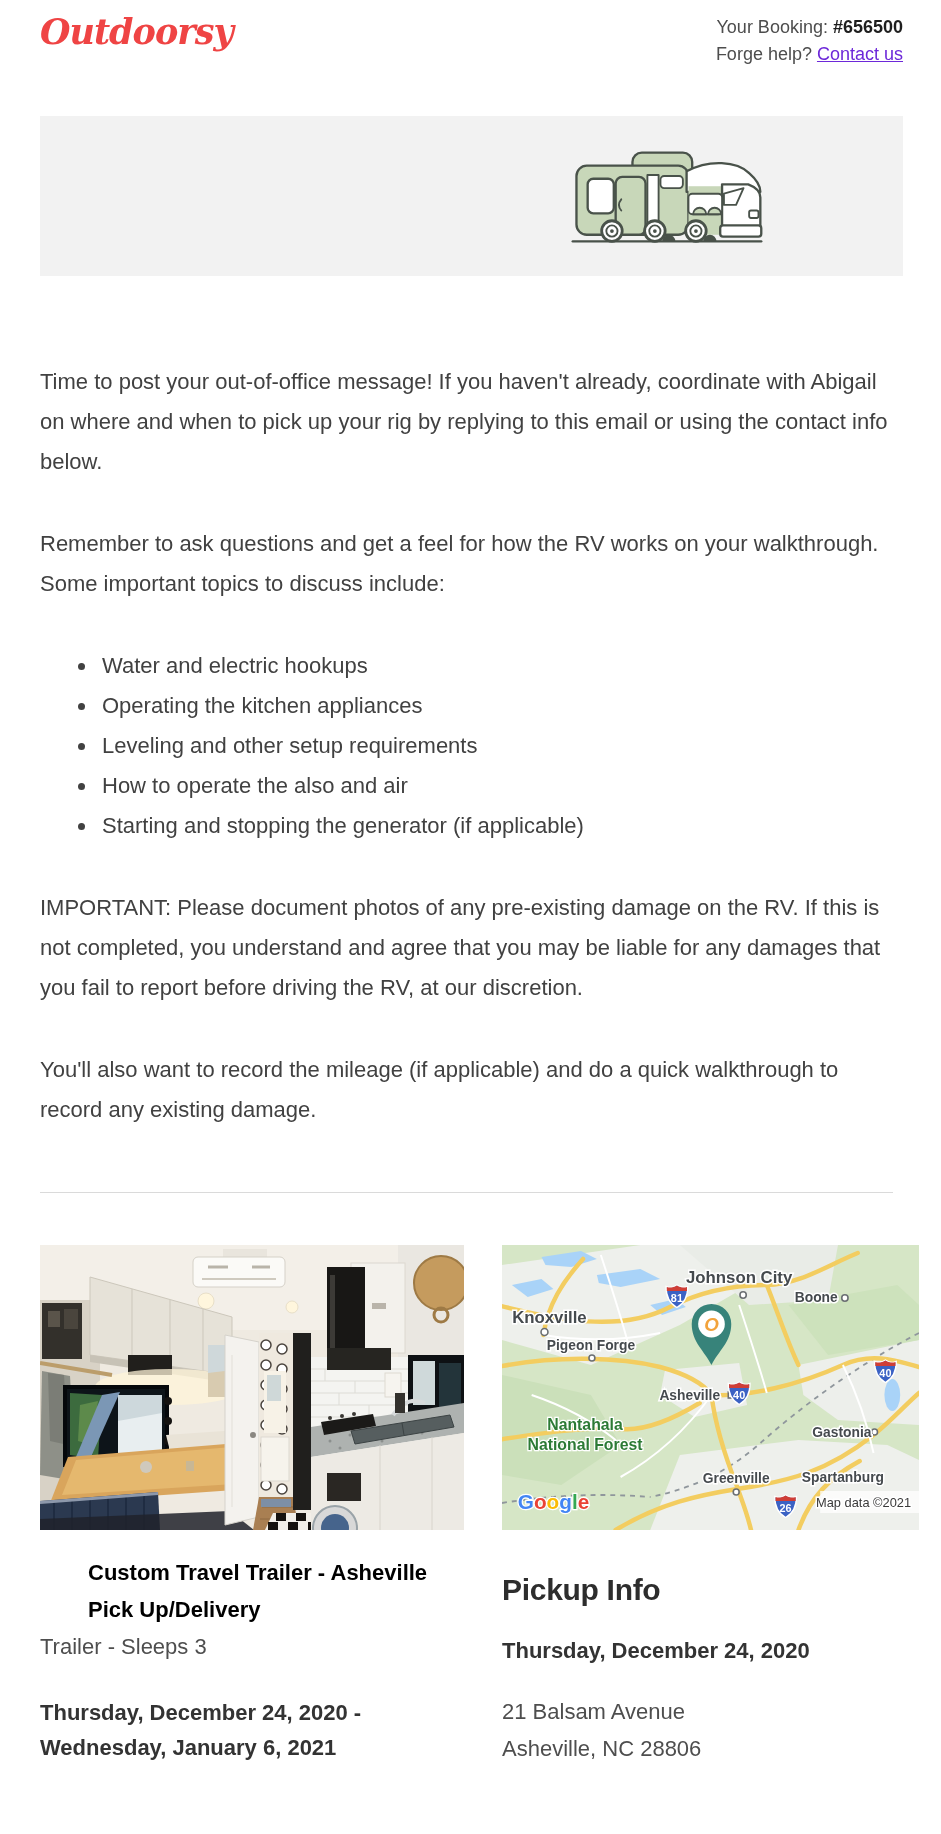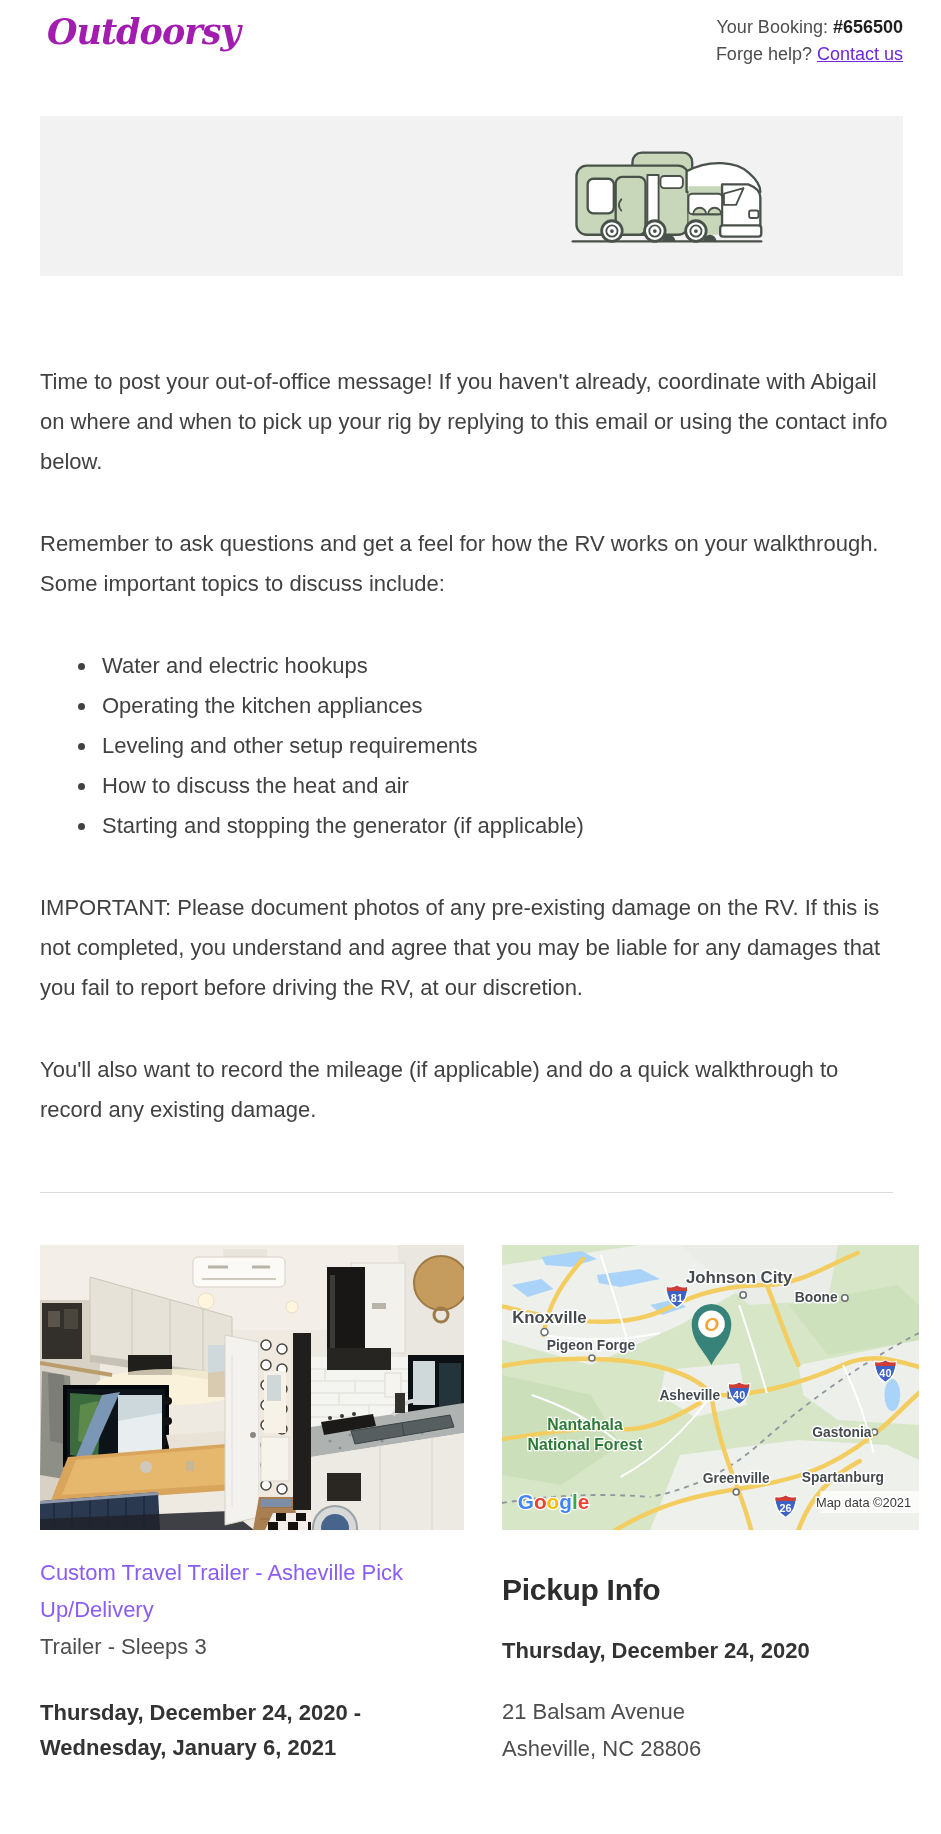--- a/index.html
+++ b/index.html
@@ -7,21 +7,21 @@
   body {
     width:941px; height:1834px; overflow:hidden; background:#ffffff;
     font-family:"Liberation Sans", sans-serif; color:#414141;
   }
   .email { width:941px; }
 
   
   .header { display:flex; justify-content:space-between; align-items:flex-start; padding:10px 38px 0 40px; }
   .logo {
     font-family:"DejaVu Serif", serif; font-style:italic; font-weight:bold;
-    font-size:35px; color:#a21caf; letter-spacing:-1px; line-height:44px; cursor:pointer;margin-left:7px;
+    font-size:35px; color:#ef4444; letter-spacing:-1px; line-height:44px; cursor:pointer;
   }
   .header-meta { text-align:right; font-size:18px; color:#4d4d4d; line-height:27px; padding-top:4px; }
   .booking-number { font-weight:bold; color:#1e1e1e; }
   .contact-link { color:#6d28d9; text-decoration:underline; cursor:pointer; }
 
   
   .hero { margin:48px 38px 0 40px; background:#f2f2f2; height:160px; display:flex; align-items:center; }
   .hero h1 { font-size:34px; line-height:43px; color:#3c3c3c; margin:0 0 0 38px; width:445px; letter-spacing:-0.2px; }
   .rv-wrap { margin-left:auto; margin-right:138px; line-height:0; }
 
@@ -33,21 +33,21 @@
   .content li { padding-left:4px; }
   hr.divider { border:none; border-top:1px solid #dadada; margin:62px 0 0 0; }
 
   
   .columns { display:flex; gap:38px; margin:52px -26px 0 0; }
   .col-left { width:424px; flex:none; }
   .col-right { flex:1; min-width:0; }
   .media { width:100%; height:285px; display:block; }
 
   .columns h2 { font-size:30px; line-height:36px; margin:42px 0 0 0; color:#2d2d2d; letter-spacing:-0.3px; }
-  .rv-name { margin-top:24px; font-weight:normal; color:#8b5cf6; line-height:37px; }
+  .rv-name { margin-top:24px; font-weight:bold; color:#000000; line-height:37px;margin-left:48px; }
   .rv-type { color:#4e4e4e; line-height:37px; }
   .dates { margin-top:30px; font-weight:bold; color:#333333; line-height:35px; max-width:372px; }
   .pickup-date { margin-top:24px; font-weight:bold; color:#333333; line-height:37px; }
   .address { margin-top:24px; line-height:37px; color:#4e4e4e; }
 
   svg text { font-family:"Liberation Sans", sans-serif; }
   .map-town { font-size:14px; font-weight:bold; fill:#454a4e; stroke:#ffffff; stroke-width:3px; paint-order:stroke; }
   .map-city { font-size:17px; }
   .map-forest { font-size:16px; font-weight:bold; fill:#2c7a35; stroke:#ffffff; stroke-width:2.5px; paint-order:stroke; }
   .map-attr { font-size:13px; fill:#3a3a3a; stroke:#ffffff; stroke-width:3px; paint-order:stroke; }
@@ -106,21 +106,21 @@
     </div>
   </div>
 
   <div class="content">
     <p class="first">Time to post your out-of-office message! If you haven't already, coordinate with Abigail on where and when to pick up your rig by replying to this email or using the contact info below.</p>
     <p>Remember to ask questions and get a feel for how the RV works on your walkthrough. Some important topics to discuss include:</p>
     <ul>
       <li>Water and electric hookups</li>
       <li>Operating the kitchen appliances</li>
       <li>Leveling and other setup requirements</li>
-      <li>How to discuss the heat and air</li>
+      <li>How to operate the also and air</li>
       <li>Starting and stopping the generator (if applicable)</li>
     </ul>
     <p>IMPORTANT: Please document photos of any pre-existing damage on the RV. If this is not completed, you understand and agree that you may be liable for any damages that you fail to report before driving the RV, at our discretion.</p>
     <p>You'll also want to record the mileage (if applicable) and do a quick walkthrough to record any existing damage.</p>
 
     <hr class="divider">
 
     <div class="columns">
 
       <div class="col-left">

